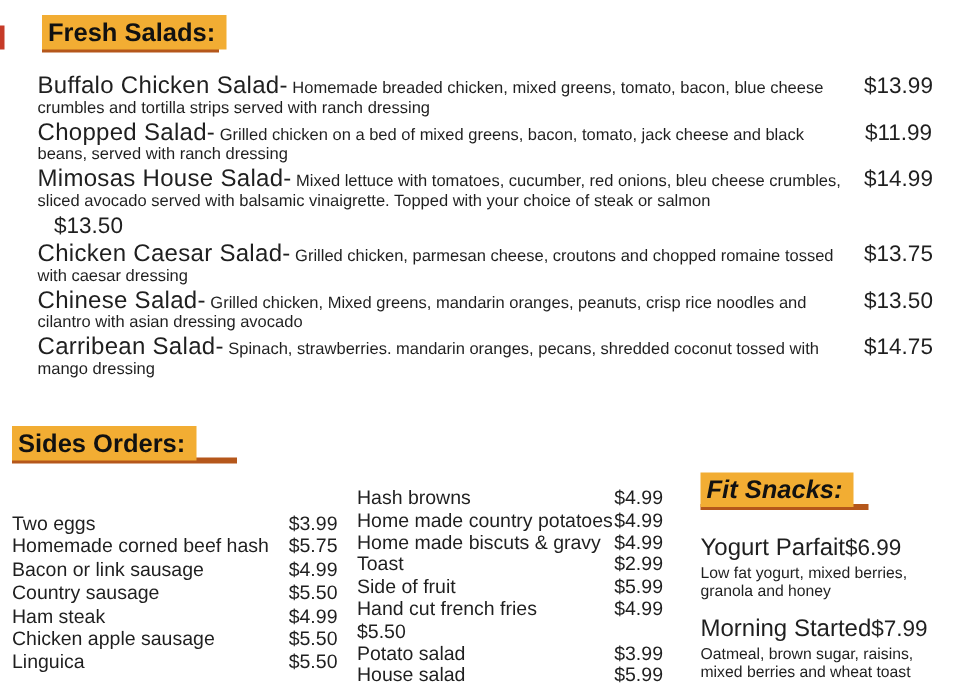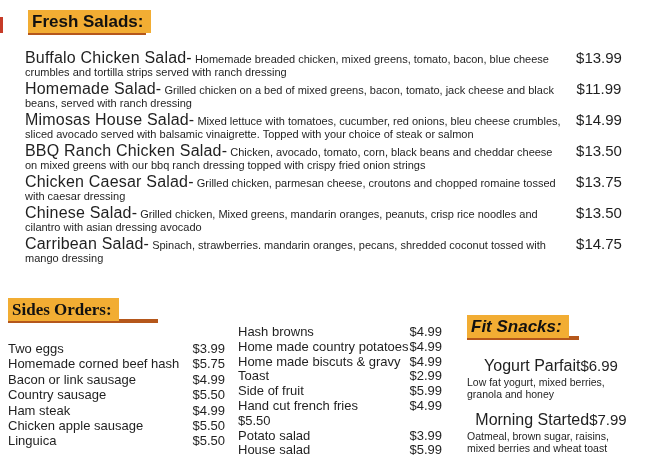--- a/index.html
+++ b/index.html
@@ -64,39 +64,39 @@
   .salad-desc { margin-left: 3px; }
   .salad-price {
     width: 60px;
     margin-left: 4px;
     text-align: center;
     font-size: 15px;
     line-height: 17px;
     white-space: nowrap;
   }
   
-  .sides-header { position: absolute; left: 8px; top: 298px; font-family: Liberation Serif, serif; }
+  .sides-header { position: absolute; left: 8px; top: 284px; }
   .u-sides { width: 150px; }
   .sides-col1 { position: absolute; left: 8px; top: 341px; width: 217px; }
   .sides-col1 .side-row { line-height: 15.4px; }
   .sides-col2 { position: absolute; left: 238px; top: 325px; width: 204px; }
   .sides-col2 .side-row { line-height: 14.8px; }
   .side-row {
     display: flex;
     justify-content: space-between;
     font-size: 13px;
   }
   .side-price { white-space: nowrap; text-align: right; }
   .fit-header { position: absolute; left: 467px; top: 315px; font-style: italic; }
   .u-fit { width: 112px; }
   .fit-items { position: absolute; left: 467px; top: 357px; width: 168px; }
   .fit-item { margin-bottom: 11px; }
   .fit-name-row {
     display: flex;
-    justify-content: center;
+    justify-content: flex-start;
     font-size: 16px;
     line-height: 18px;
   }
   .fit-price { font-size: 15px; white-space: nowrap; }
   .fit-desc {
     font-size: 10.5px;
     line-height: 12px;
     margin-top: 1px;
   }
 </style>
@@ -112,31 +112,30 @@
       <div class="header-underline u-fresh"></div>
     </div>
     <div class="salads-list">
 
       <div class="salad-item">
         <div class="salad-text"><span class="salad-name">Buffalo Chicken Salad-</span><span class="salad-desc">Homemade breaded chicken, mixed greens, tomato, bacon, blue cheese crumbles and tortilla strips served with ranch dressing</span></div>
         <div class="salad-price">$13.99</div>
       </div>
 
       <div class="salad-item">
-        <div class="salad-text"><span class="salad-name">Homemade Salad-</span><span class="salad-desc">Grilled chicken on a bed of mixed greens, bacon, tomato, jack cheese and black beans, served with ranch dressing</span></div>
+        <div class="salad-text"><span class="salad-name">Chopped Salad-</span><span class="salad-desc">Grilled chicken on a bed of mixed greens, bacon, tomato, jack cheese and black beans, served with ranch dressing</span></div>
         <div class="salad-price">$11.99</div>
       </div>
 
       <div class="salad-item">
         <div class="salad-text"><span class="salad-name">Mimosas House Salad-</span><span class="salad-desc">Mixed lettuce with tomatoes, cucumber, red onions, bleu cheese crumbles, sliced avocado served with balsamic vinaigrette. Topped with your choice of steak or salmon</span></div>
         <div class="salad-price">$14.99</div>
       </div>
 
       <div class="salad-item">
-        <div class="salad-text"><span class="salad-name">BBQ Ranch Chicken Salad-</span><span class="salad-desc">Chicken, avocado, tomato, corn, black beans and cheddar cheese on mixed greens with our bbq ranch dressing topped with crispy fried onion strings</span></div>
         <div class="salad-price">$13.50</div>
       </div>
 
       <div class="salad-item">
         <div class="salad-text"><span class="salad-name">Chicken Caesar Salad-</span><span class="salad-desc">Grilled chicken, parmesan cheese, croutons and chopped romaine tossed with caesar dressing</span></div>
         <div class="salad-price">$13.75</div>
       </div>
 
       <div class="salad-item">
         <div class="salad-text"><span class="salad-name">Chinese Salad-</span><span class="salad-desc">Grilled chicken, Mixed greens, mandarin oranges, peanuts, crisp rice noodles and cilantro with asian dressing avocado</span></div>

